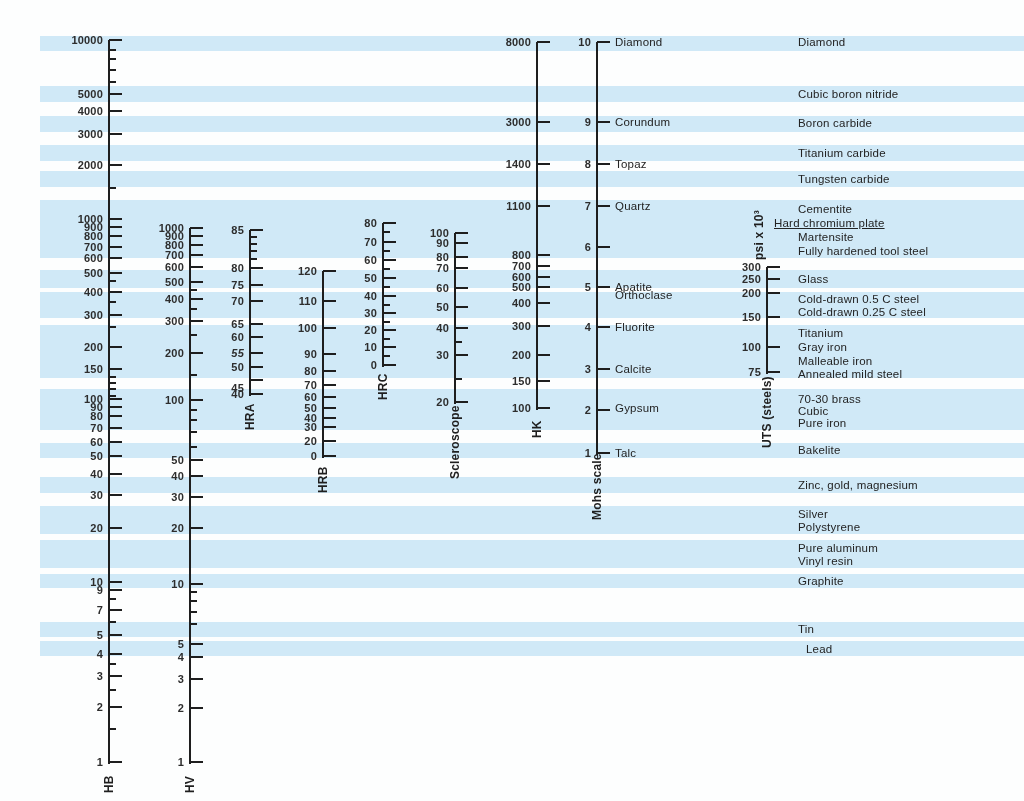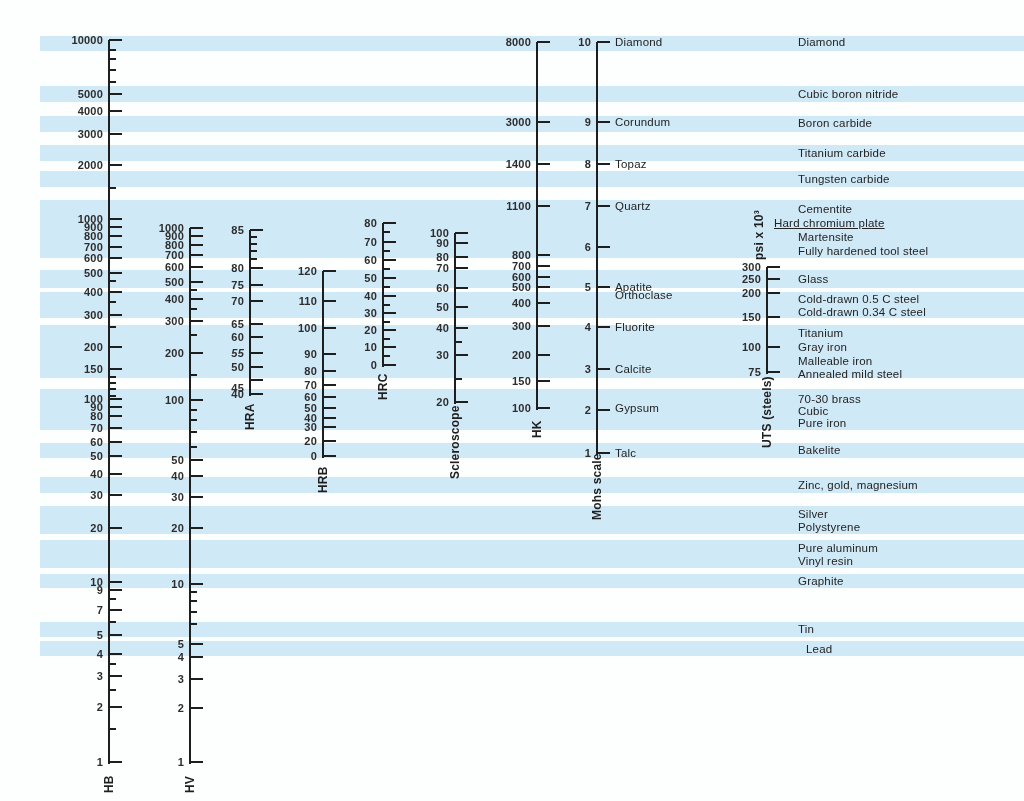--- a/index.html
+++ b/index.html
@@ -353,21 +353,21 @@
     <div class="mat" style="left: 798px; top: 86px;">Cubic boron nitride</div>
     <div class="mat" style="left: 798px; top: 115px;">Boron carbide</div>
     <div class="mat" style="left: 798px; top: 145px;">Titanium carbide</div>
     <div class="mat" style="left: 798px; top: 171px;">Tungsten carbide</div>
     <div class="mat" style="left: 798px; top: 201px;">Cementite</div>
     <div class="mat" style="left: 774px; top: 215px; text-decoration: underline;">Hard chromium plate</div>
     <div class="mat" style="left: 798px; top: 229px;">Martensite</div>
     <div class="mat" style="left: 798px; top: 243px;">Fully hardened tool steel</div>
     <div class="mat" style="left: 798px; top: 271px;">Glass</div>
     <div class="mat" style="left: 798px; top: 291px;">Cold-drawn 0.5 C steel</div>
-    <div class="mat" style="left: 798px; top: 304px;">Cold-drawn 0.34 C steel</div>
+    <div class="mat" style="left: 798px; top: 304px;">Cold-drawn 0.25 C steel</div>
     <div class="mat" style="left: 798px; top: 325px;">Titanium</div>
     <div class="mat" style="left: 798px; top: 339px;">Gray iron</div>
     <div class="mat" style="left: 798px; top: 353px;">Malleable iron</div>
     <div class="mat" style="left: 798px; top: 366px;">Annealed mild steel</div>
     <div class="mat" style="left: 798px; top: 391px;">70-30 brass</div>
     <div class="mat" style="left: 798px; top: 403px;">Cubic</div>
     <div class="mat" style="left: 798px; top: 415px;">Pure iron</div>
     <div class="mat" style="left: 798px; top: 442px;">Bakelite</div>
     <div class="mat" style="left: 798px; top: 477px;">Zinc, gold, magnesium</div>
     <div class="mat" style="left: 798px; top: 506px;">Silver</div>

